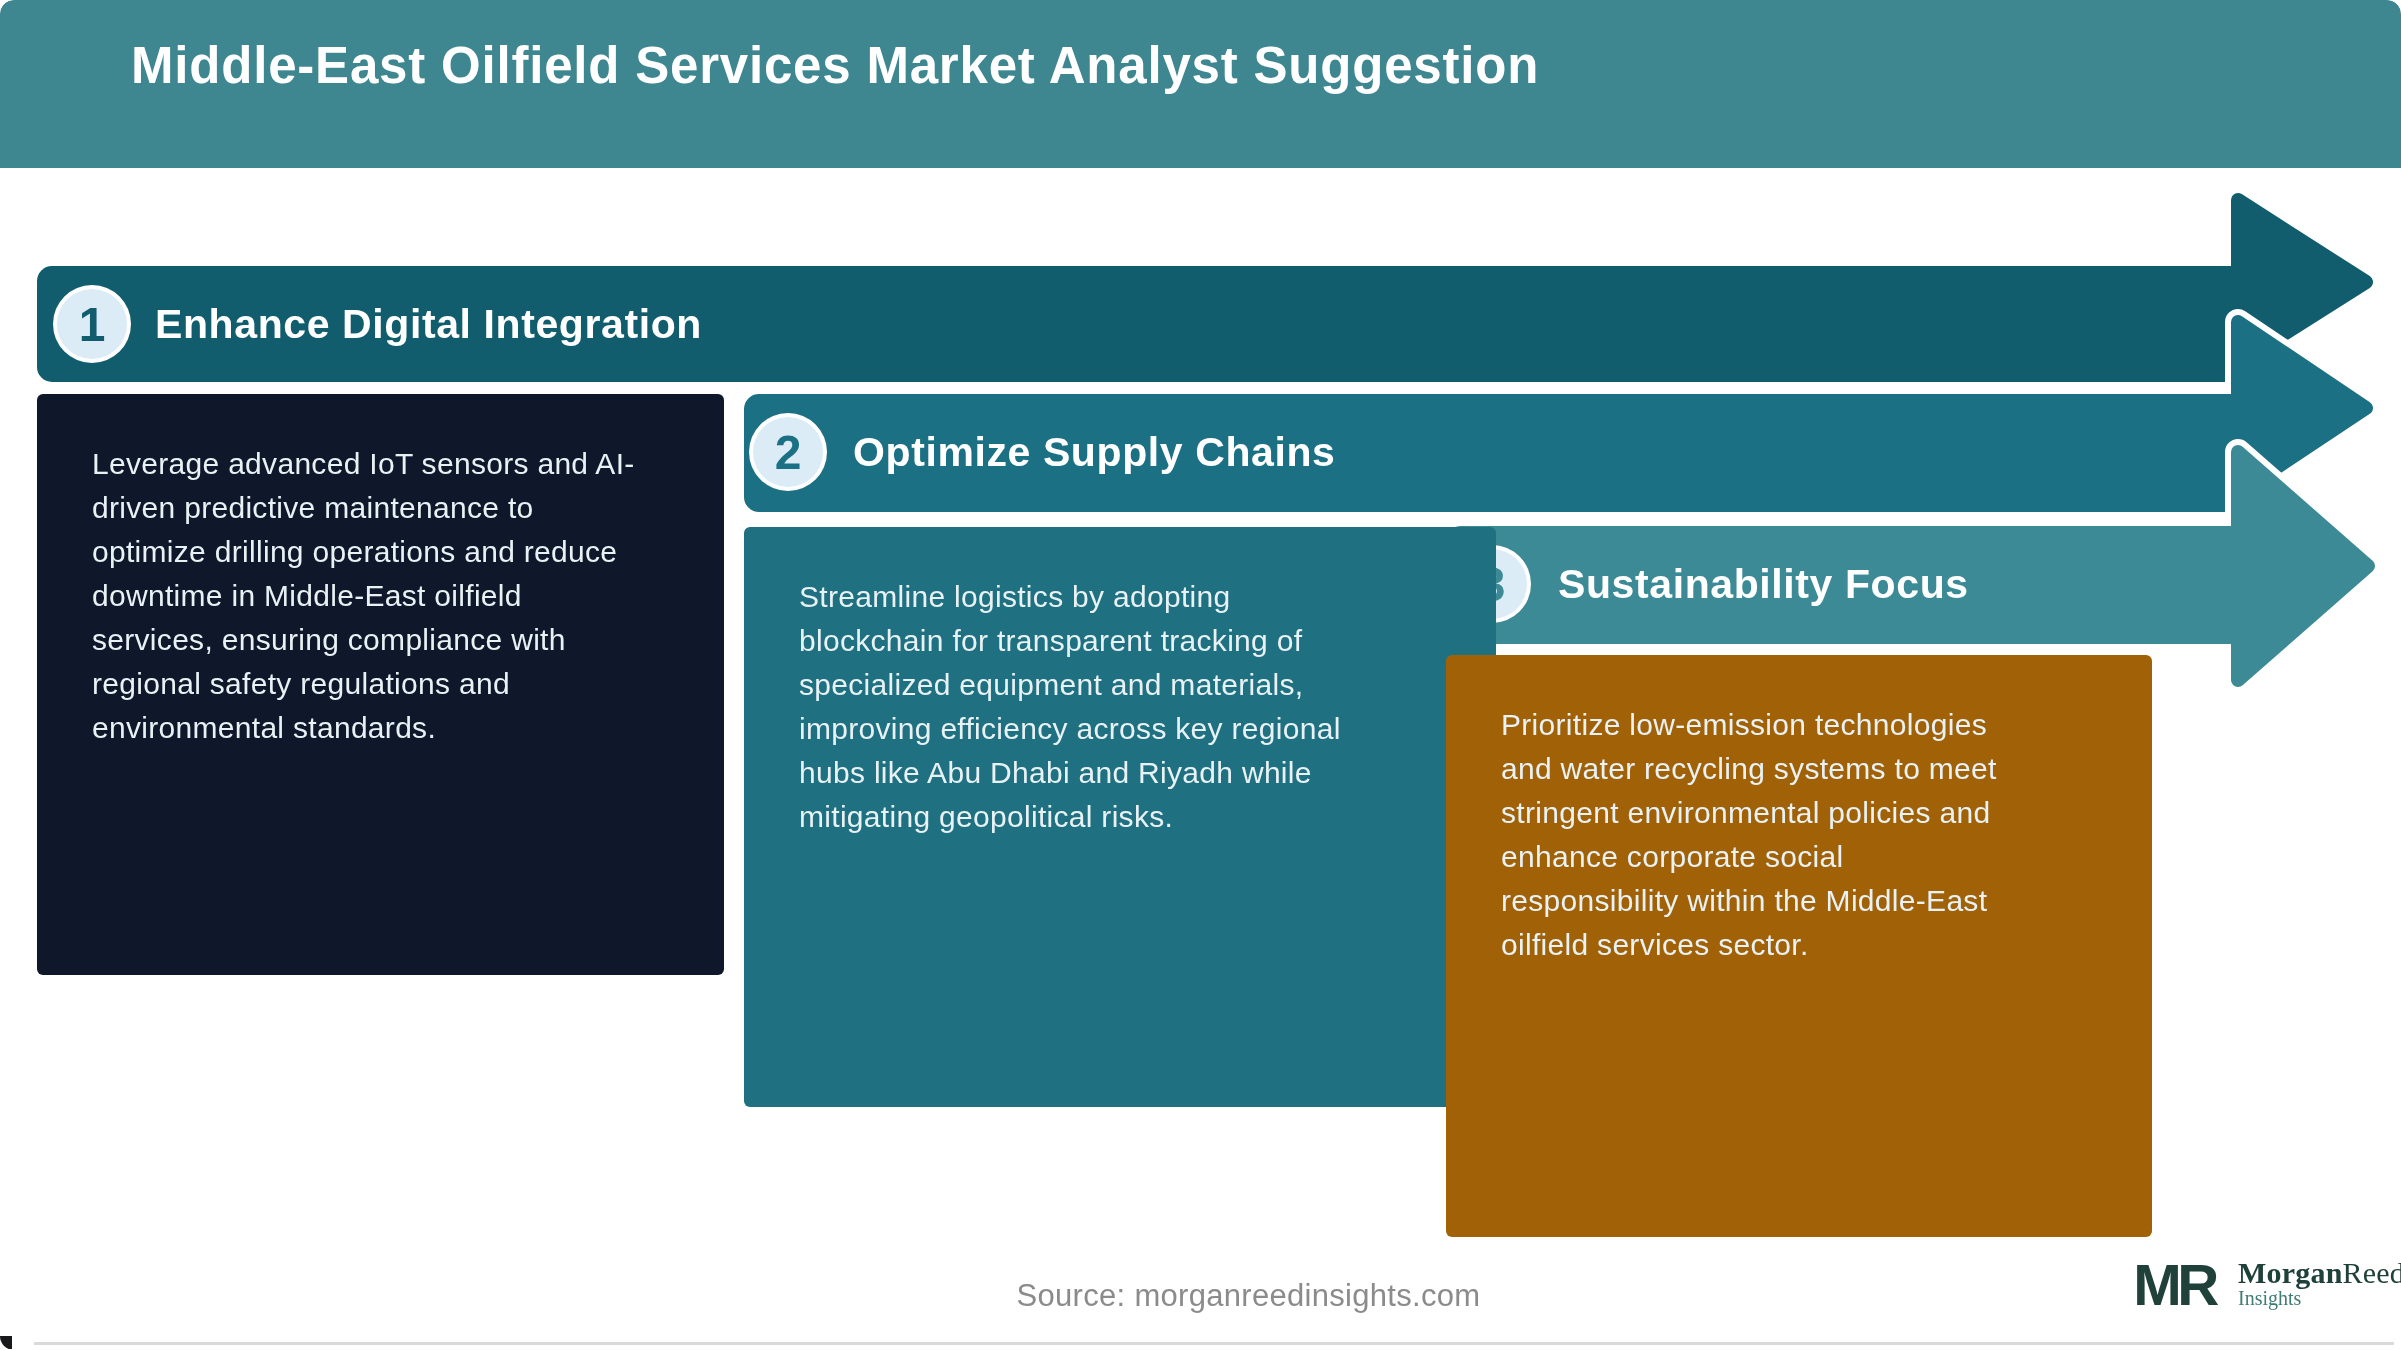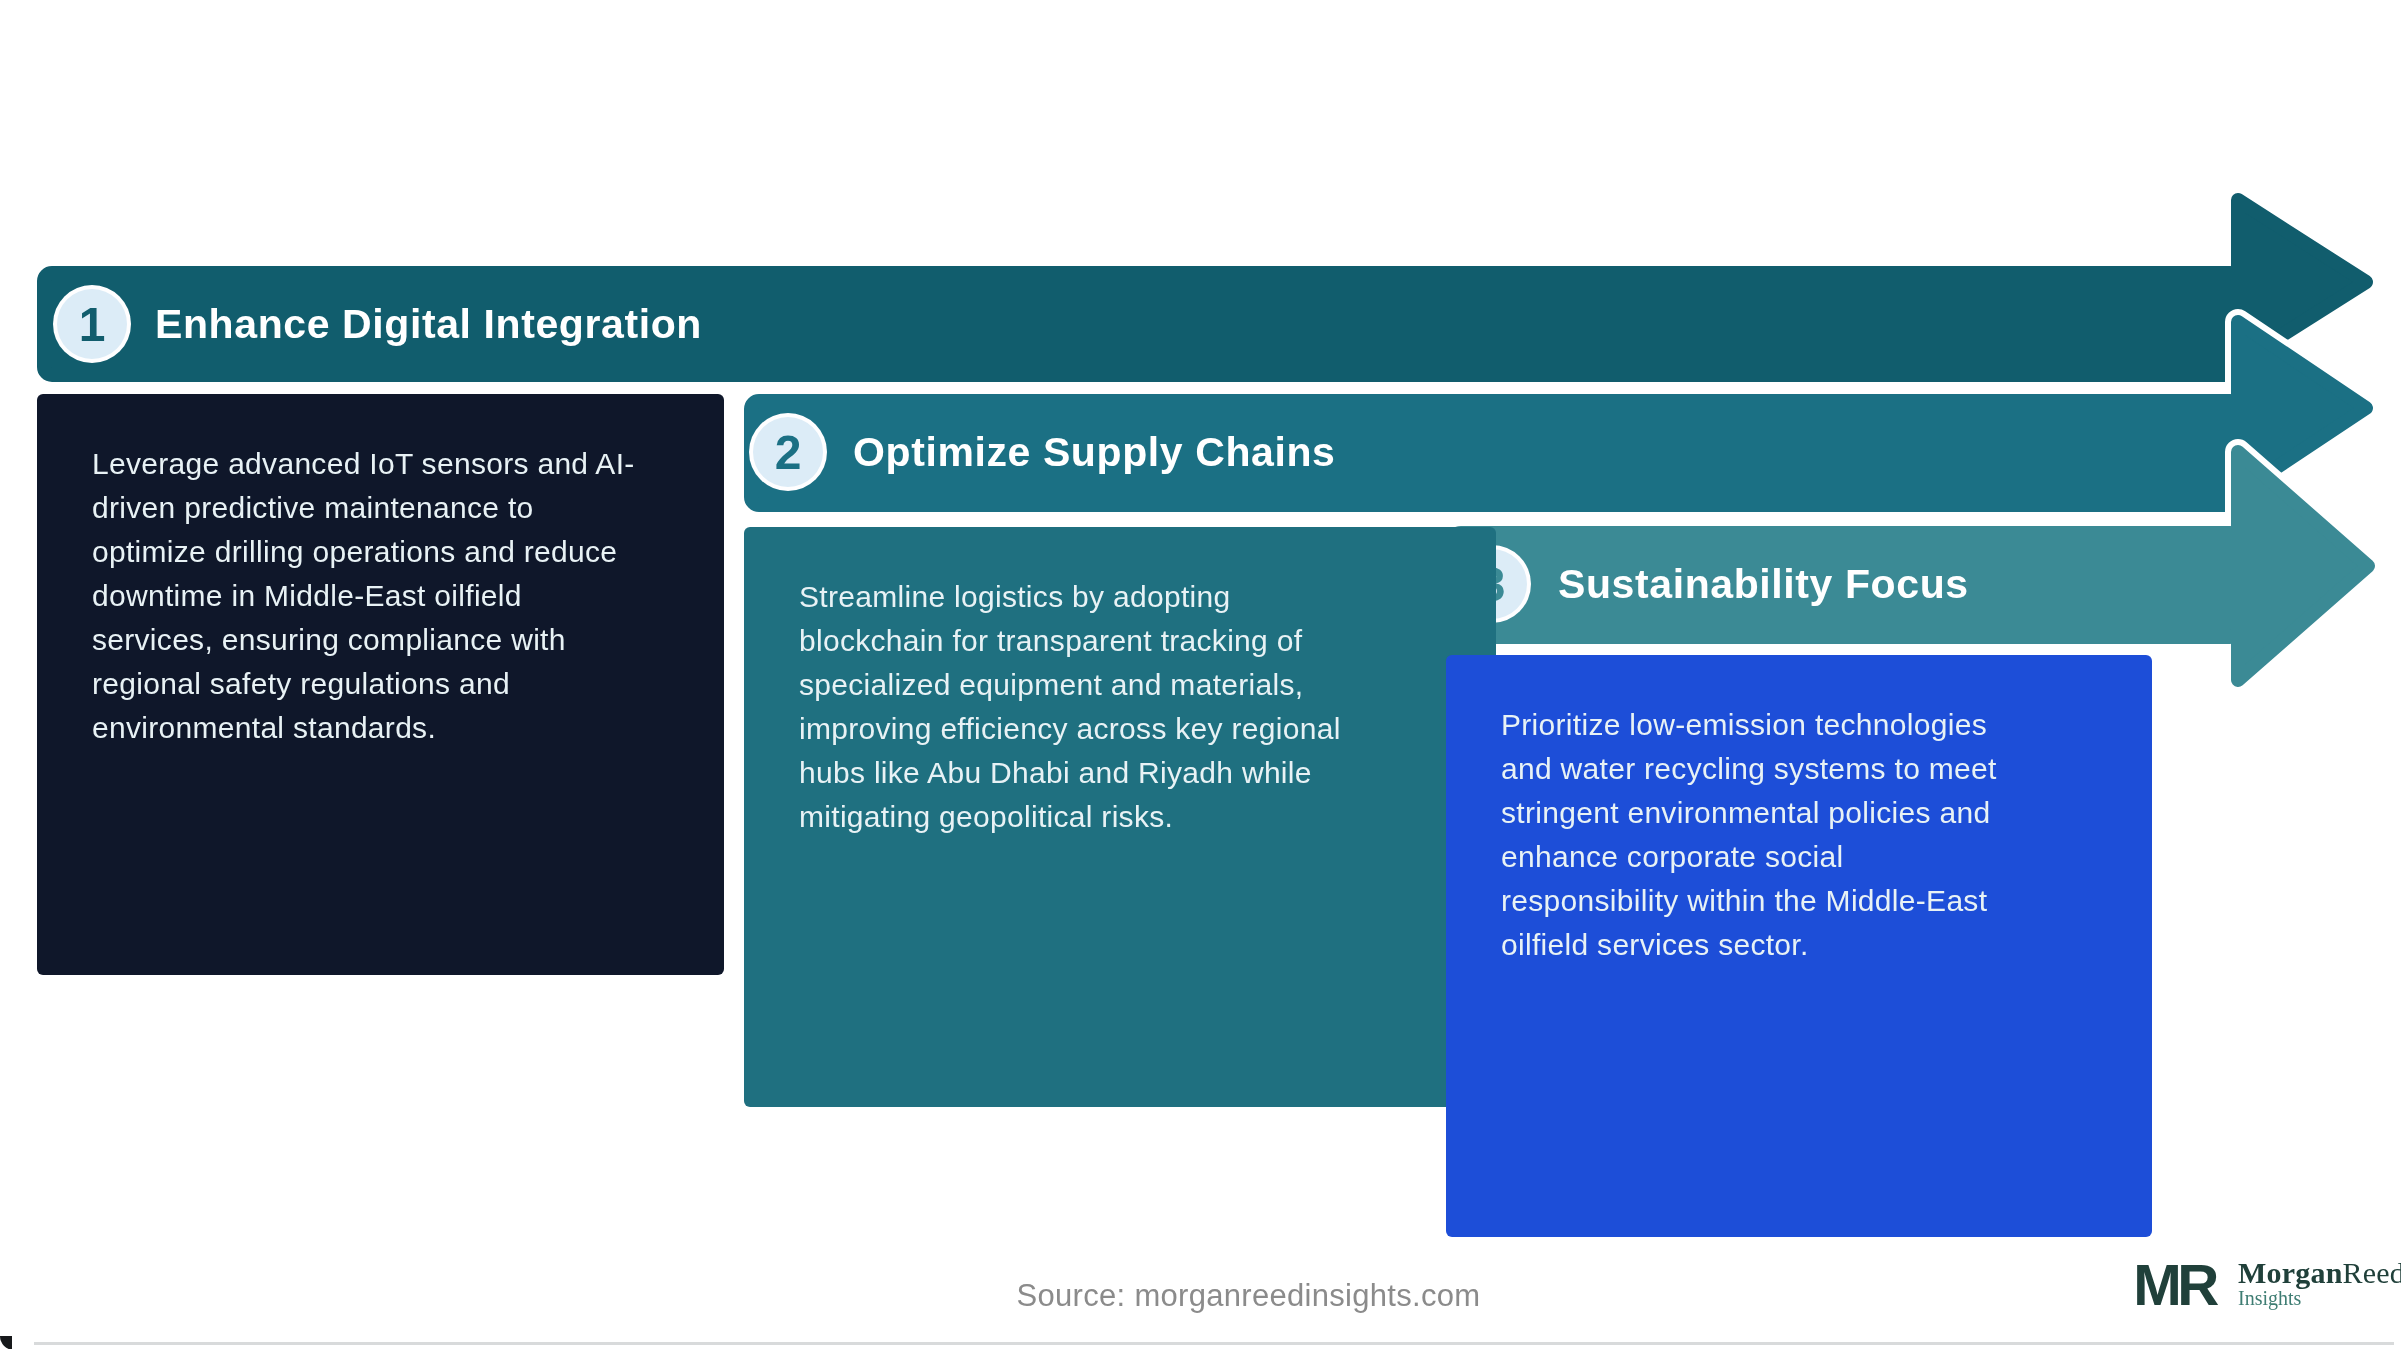--- a/index.html
+++ b/index.html
@@ -66,20 +66,23 @@
   }
   .corner-artifact{
     position:absolute;left:0;top:1336px;width:12px;height:13px;background:#17191b;
   }
 </style>
 </head>
 <body>
 
 <div class="canvas">
 
+  <div class="header" style="background-color: rgb(62, 134, 144);">
+    <h1>Middle-East Oilfield Services Market Analyst Suggestion</h1>
+  </div>
 
   <svg class="arrow arrow-s1" width="2343" height="200" viewBox="0 0 2343 200">
     <rect class="halo" x="7" y="83" width="2194" height="102" rx="8"></rect>
     <polygon class="halo" points="2201,10 2329,92 2201,173"></polygon>
     <rect class="ink" x="7" y="83" width="2194" height="102" rx="8" fill="#115d6d" stroke="#115d6d"></rect>
     <polygon class="ink" points="2201,10 2329,92 2201,173" fill="#115d6d" stroke="#115d6d"></polygon>
   </svg>
 
   <svg class="arrow arrow-s2" width="1636" height="210" viewBox="0 0 1636 210">
     <rect class="halo" x="7" y="91" width="1487" height="104" rx="8"></rect>
@@ -108,21 +111,21 @@
   <p class="banner-title t1">Enhance Digital Integration</p>
   <p class="banner-title t2">Optimize Supply Chains</p>
   <p class="banner-title t3">Sustainability Focus</p>
 
   <div class="desc-box b1" style="background-color: #0f172a; color: rgb(232, 242, 245);">
     <p>Leverage advanced IoT sensors and AI-driven predictive maintenance to optimize drilling operations and reduce downtime in Middle-East oilfield services, ensuring compliance with regional safety regulations and environmental standards.</p>
   </div>
   <div class="desc-box b2" style="background-color: rgb(31, 112, 128); color: rgb(232, 242, 245);">
     <p>Streamline logistics by adopting blockchain for transparent tracking of specialized equipment and materials, improving efficiency across key regional hubs like Abu Dhabi and Riyadh while mitigating geopolitical risks.</p>
   </div>
-  <div class="desc-box b3" style="background-color: #1d4ed8; color: rgb(232, 242, 245);">
+  <div class="desc-box b3" style="background-color: #a16207; color: rgb(232, 242, 245);">
     <p>Prioritize low-emission technologies and water recycling systems to meet stringent environmental policies and enhance corporate social responsibility within the Middle-East oilfield services sector.</p>
   </div>
 
   <div class="source-line" style="color: rgb(139, 139, 139);">Source: morganreedinsights.com</div>
 
   <div class="logo">
     <svg width="94" height="50" viewBox="0 0 100 52">
       <text x="-3" y="47" font-family="Liberation Sans, sans-serif" font-weight="bold" font-size="62" fill="#20403a">M</text>
       <text x="44" y="47" font-family="Liberation Sans, sans-serif" font-weight="bold" font-size="62" fill="#20403a">R</text>
     </svg>

